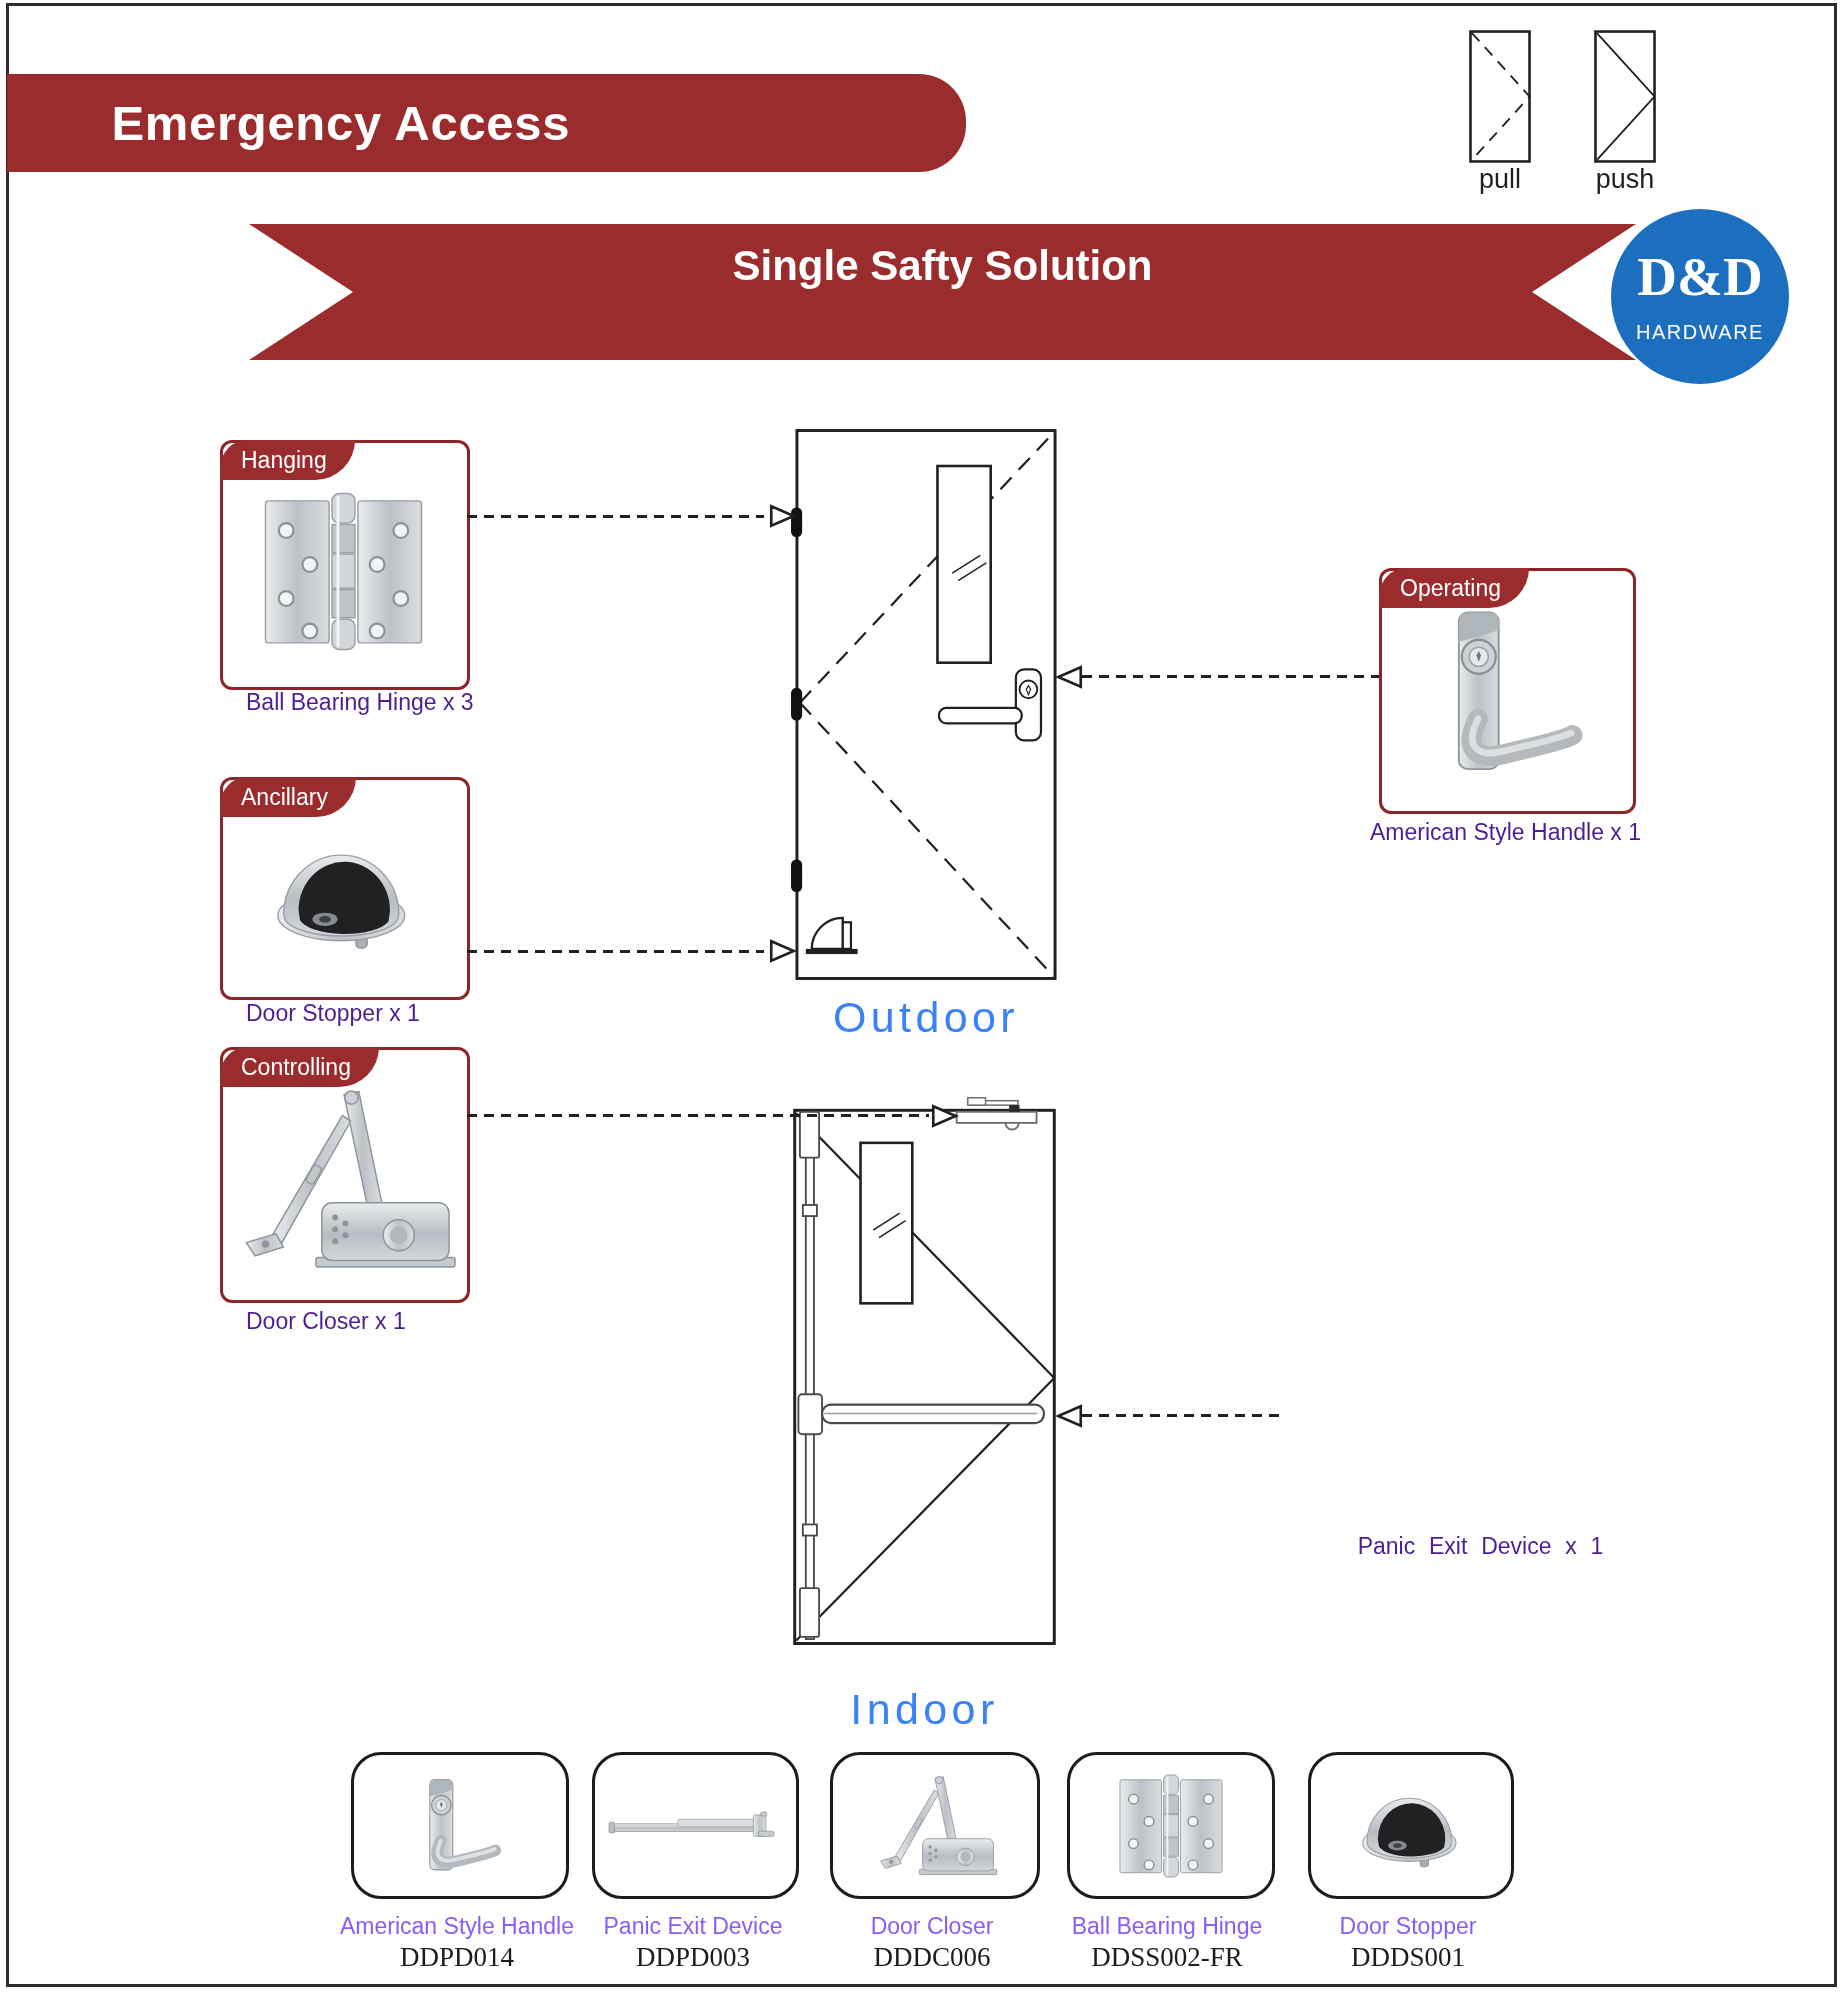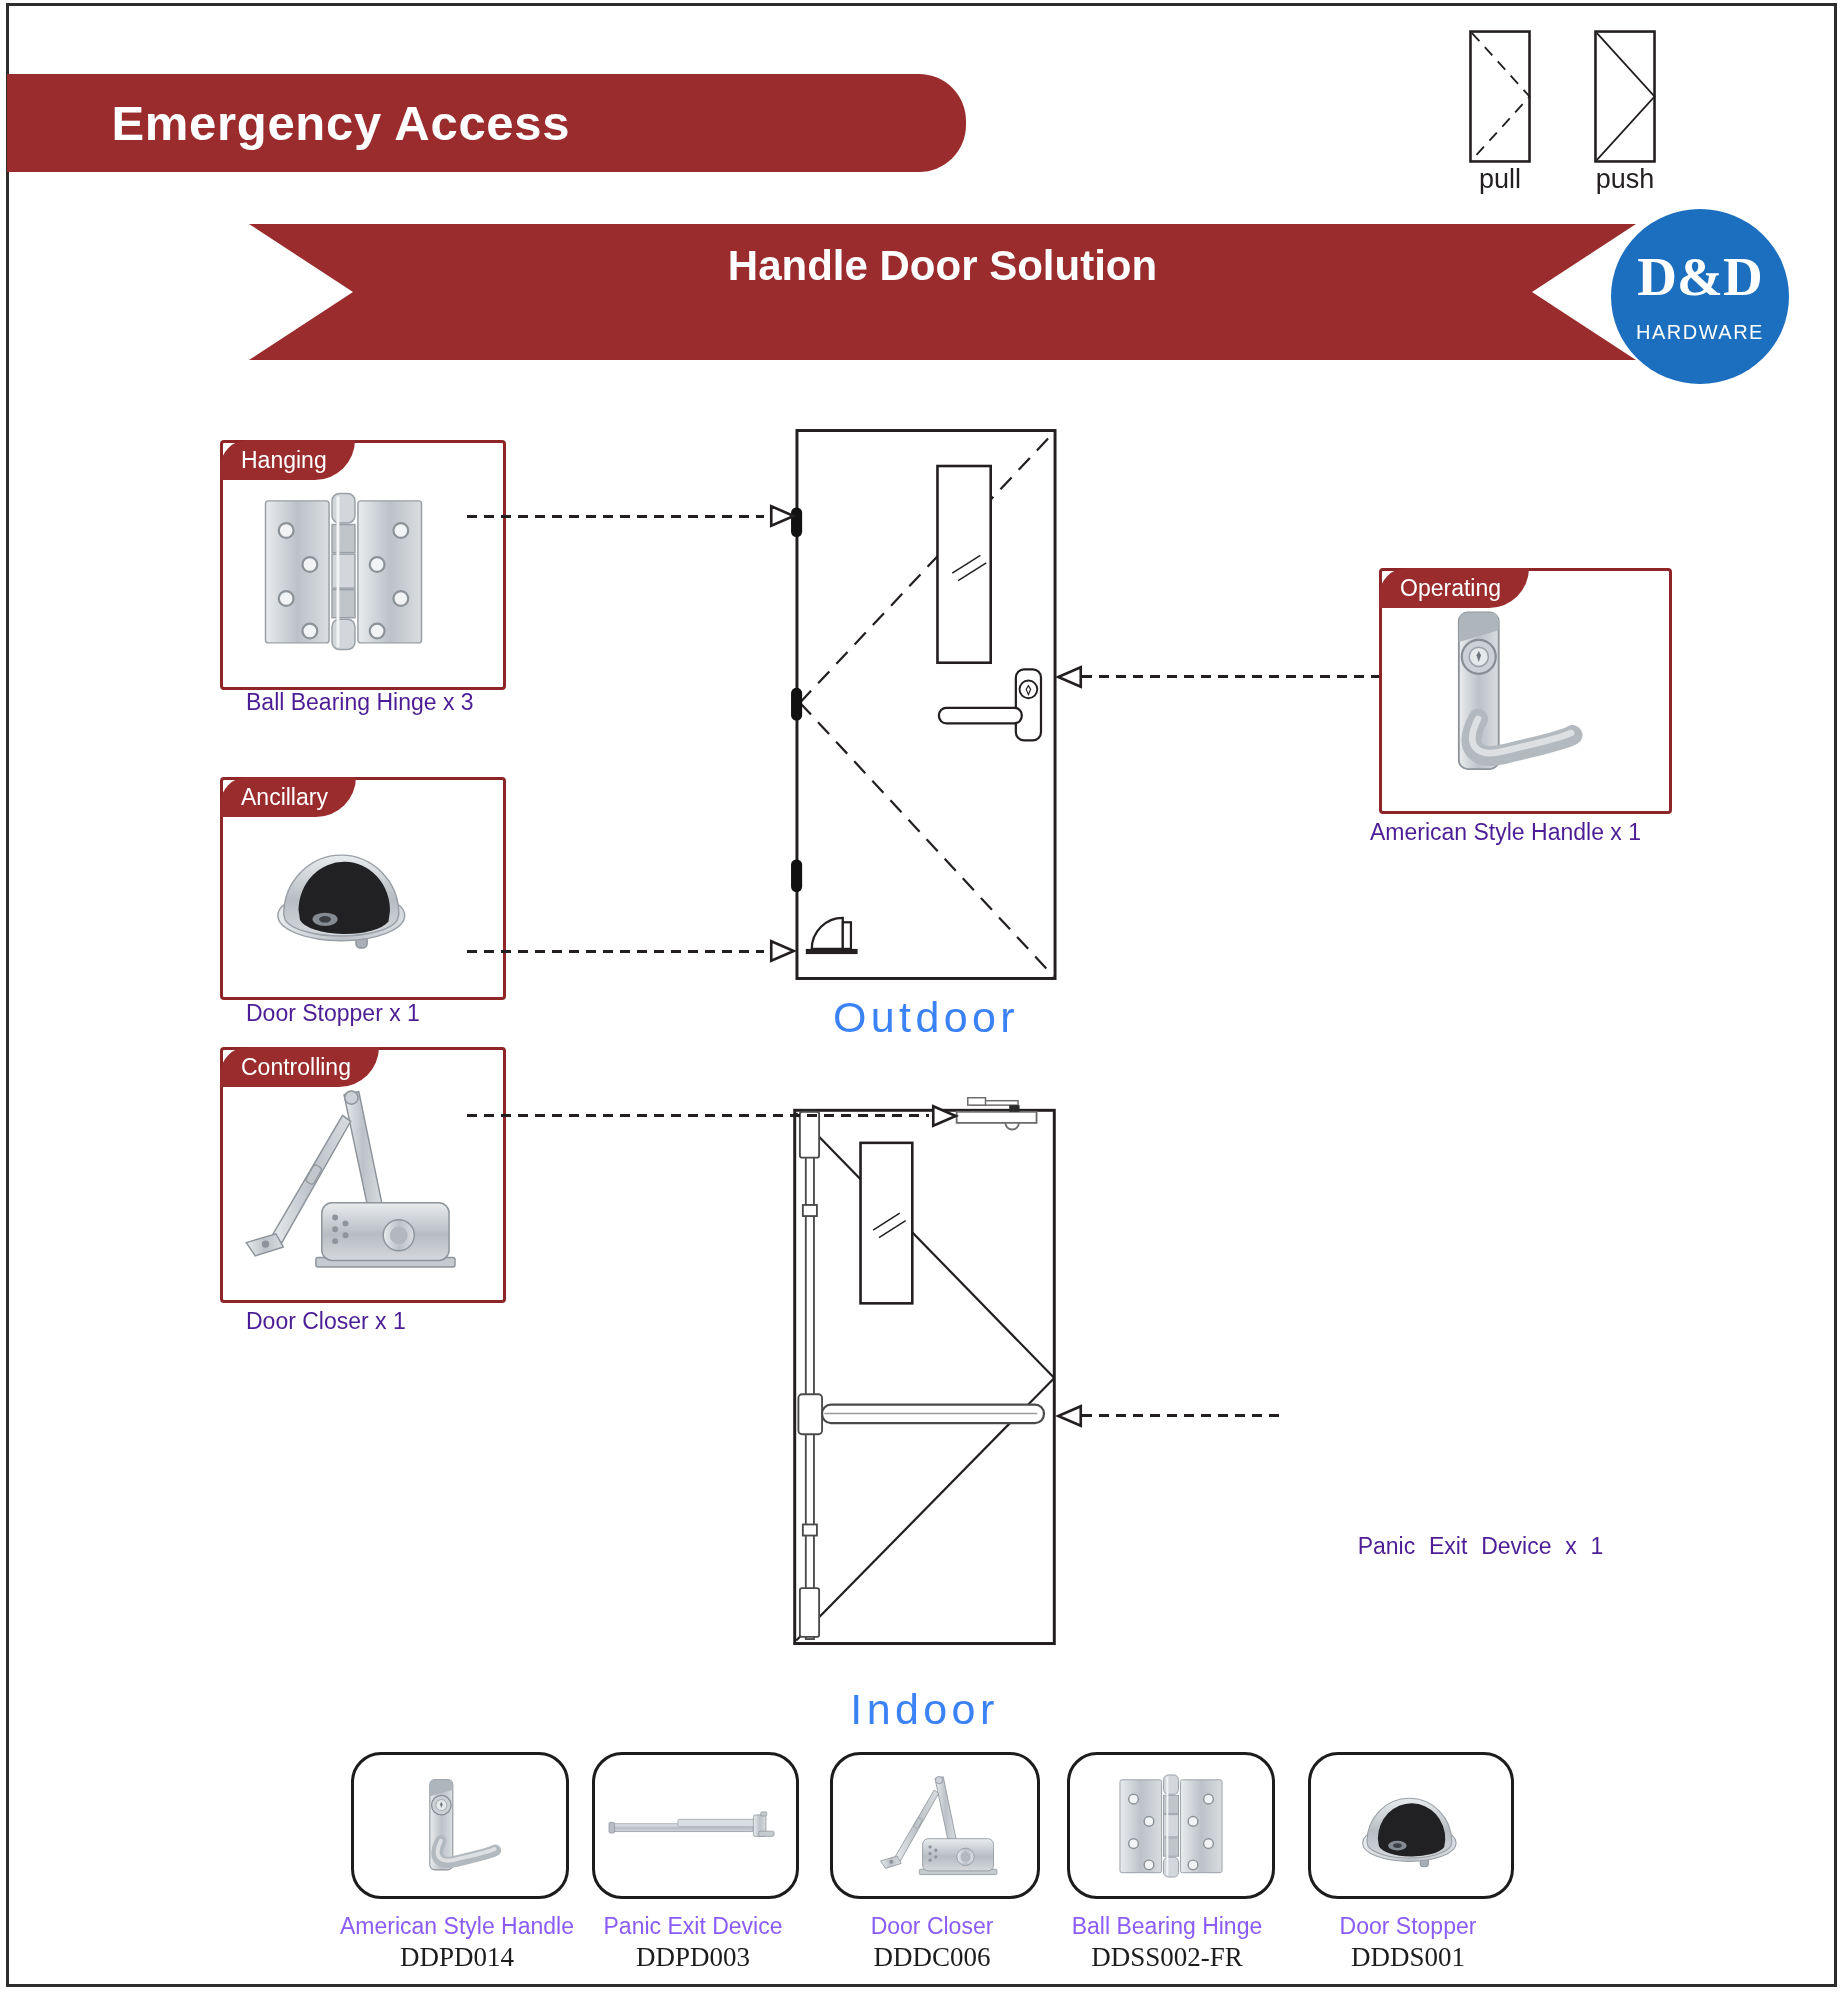--- a/index.html
+++ b/index.html
@@ -33,21 +33,21 @@
   .logo{
     position:absolute; left:1611px; top:209px; width:178px; height:175px;
     background:#1B6FBE; border-radius:50%; text-align:center; color:#fff;
   }
   .logo .b{position:absolute;left:0;width:100%;top:36px;font-family:"Liberation Serif",serif;font-size:55px;font-weight:bold;text-align:center;}
   .logo .h{position:absolute;left:0;width:100%;top:112px;font-size:20px;letter-spacing:1.5px;}
   
   .legend-label{position:absolute;width:62px;text-align:center;font-size:27px;color:#231F20;}
   
   .cbox{
-    position:absolute; background:#fff; border:3px solid #8E2526; border-radius:4px;padding-left:36px;
+    position:absolute; background:#fff; border:3px solid #8E2526; border-radius:12px;
   }
   .ctab{
     position:absolute; left:-3px; top:-3px; height:40px; line-height:40px;
     padding:0 28px 0 21px; background:#9A2C2D; color:#fff; font-size:23px;
     border-radius:30px 0 43px 0;
   }
   .cprod{position:absolute;font-size:23px;color:#4c1d95;white-space:nowrap;}
   .centered{text-align:center;white-space:normal;}
   
   .dash{
@@ -162,21 +162,21 @@
     <path d="M4,4 L82,90 L4,176" fill="none" stroke="#231F20" stroke-width="2.5" stroke-dasharray="15 11"></path>
   </svg>
   <div class="legend-label" style="left:1469px;top:164px">pull</div>
   <svg style="position:absolute;left:1594px;top:30px" width="62" height="133" viewBox="0 0 84 180">
     <rect x="2" y="2" width="80" height="176" fill="#fff" stroke="#231F20" stroke-width="3.5"></rect>
     <path d="M4,4 L82,90 L4,176" fill="none" stroke="#231F20" stroke-width="2.5"></path>
   </svg>
   <div class="legend-label" style="left:1594px;top:164px">push</div>
 
   <div class="ribbon">
-    <div class="rt">Handle Door Solution</div>
+    <div class="rt">Single Safty Solution</div>
   </div>
 
   <div class="logo">
     <div class="b">D&amp;D</div>
     <div class="h">HARDWARE</div>
   </div>
 
   <div class="cbox" style="left:220px;top:440px;width:244px;height:244px">
     <div class="ctab">Hanging</div>
     <svg style="position:absolute;left:41px;top:49px" width="159" height="159" viewBox="0 0 215 215">

